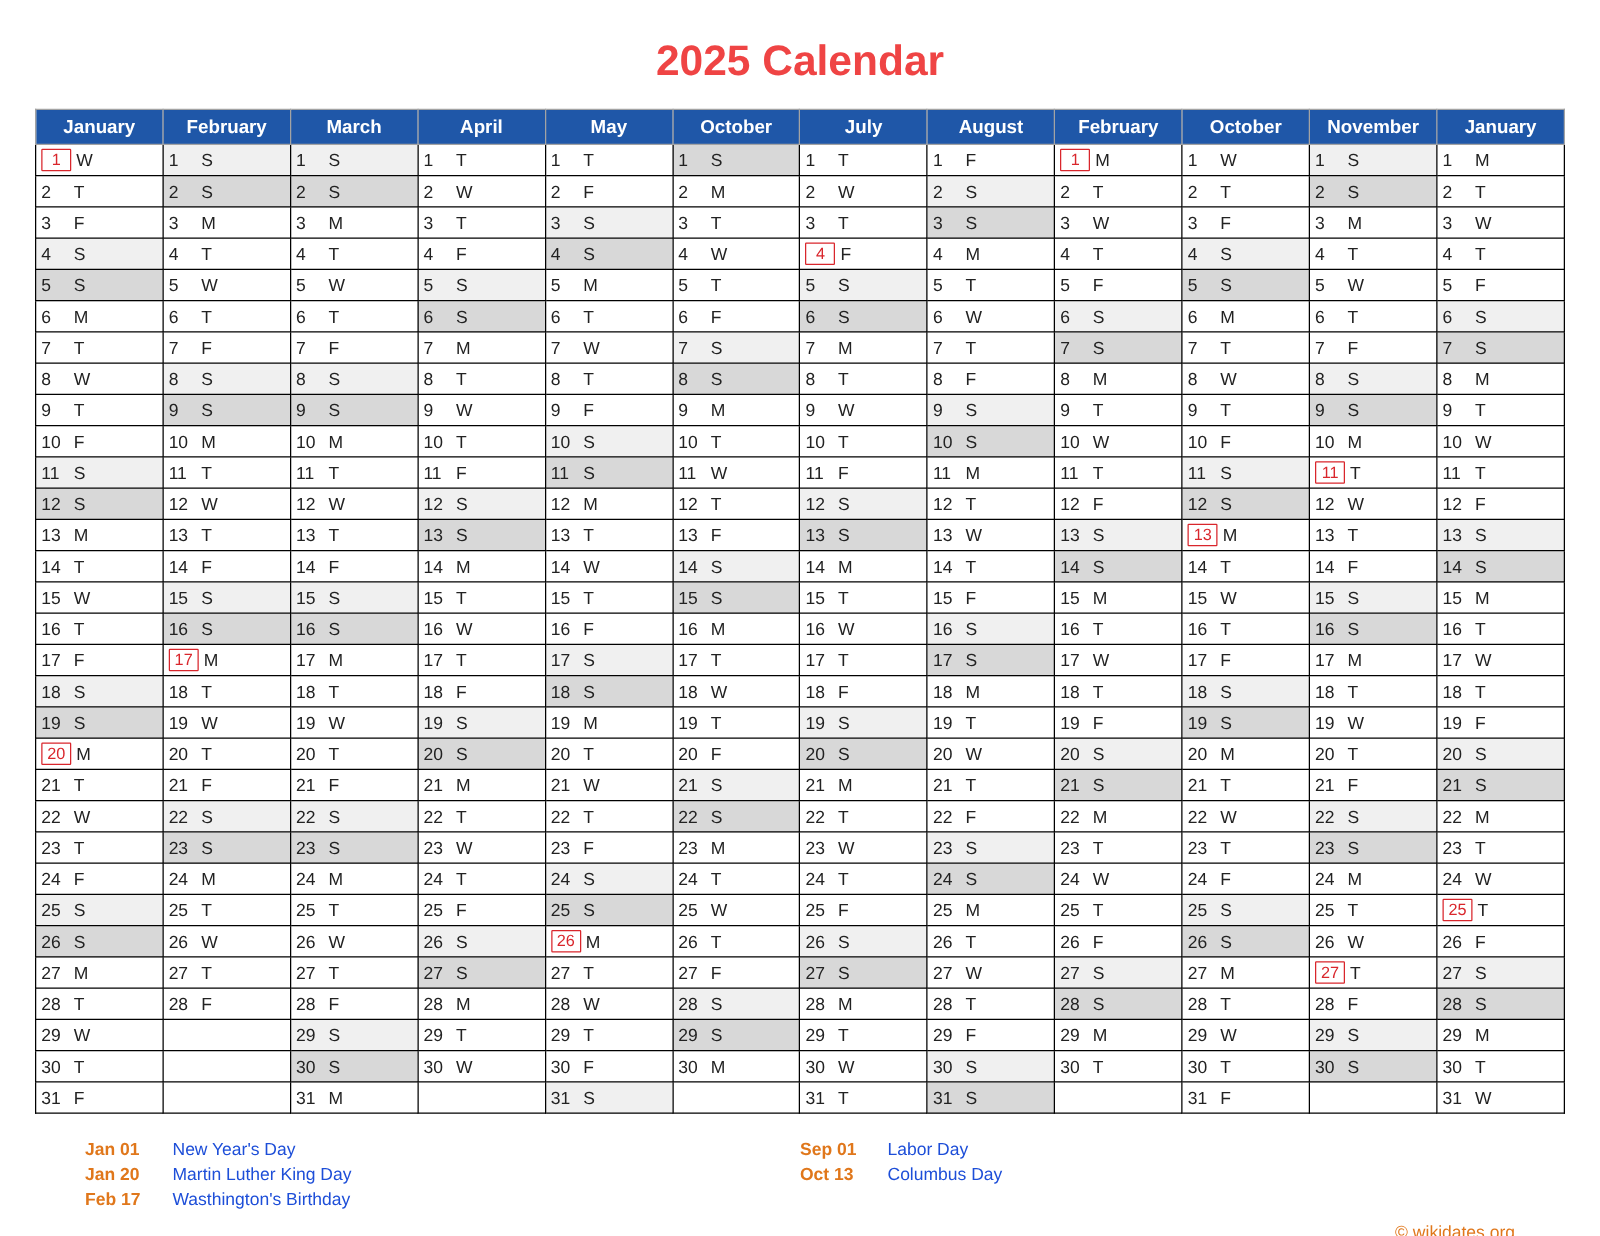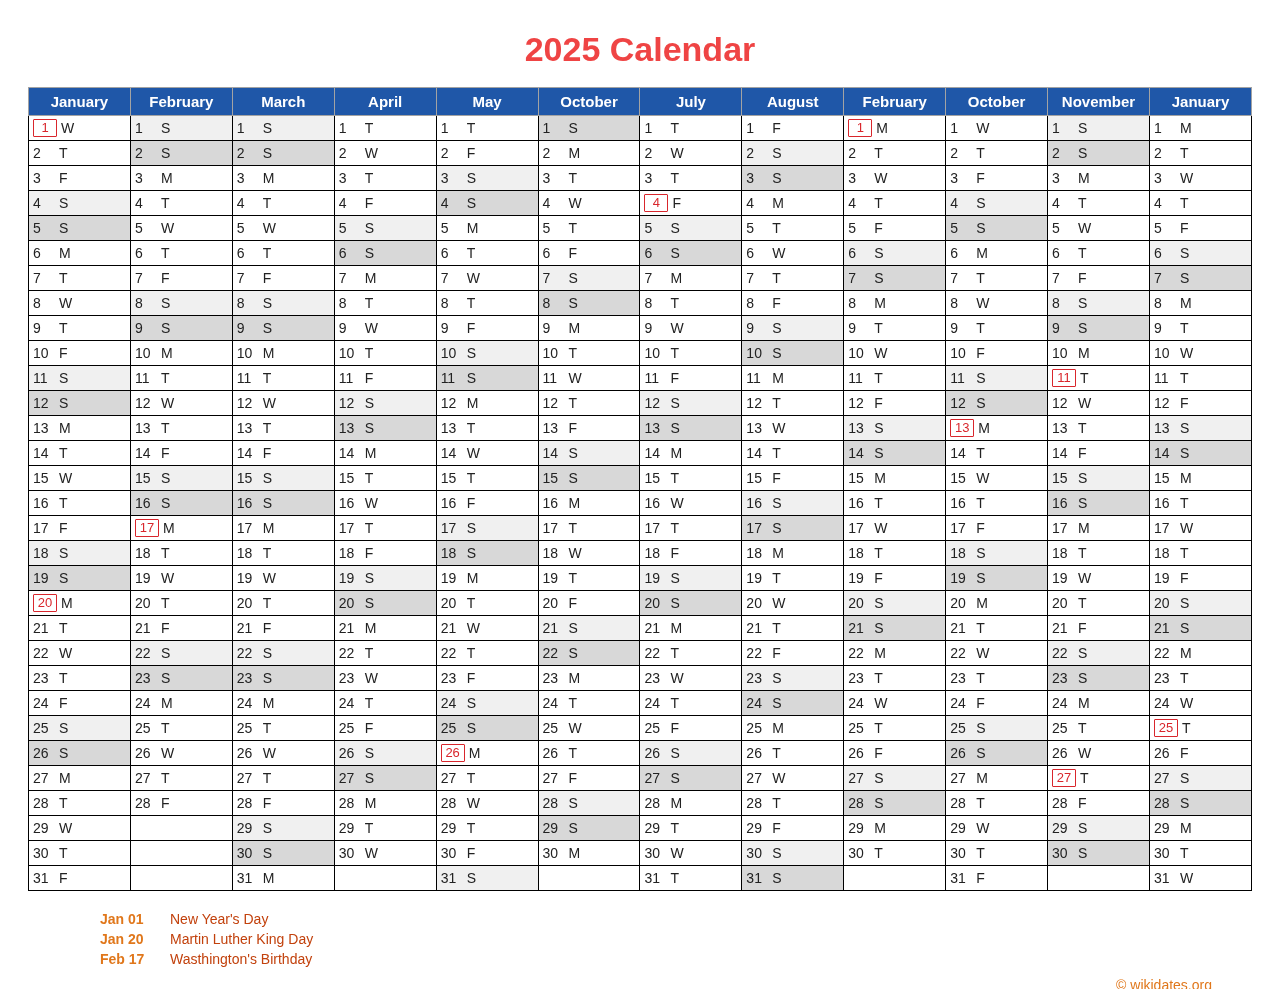--- a/index.html
+++ b/index.html
@@ -70,22 +70,22 @@
   }
   .footer-holidays {
     display: flex;
     justify-content: space-between;
     margin-top: 20px;
     padding: 0 40px;
     font-size: 14px;
   }
   .hcol { flex: 1; }
   .hrow { display: flex; margin-bottom: 4px; }
-  .hdate { color: #e0771b; font-weight: bold; min-width: 70px; margin-left: 32px; }
-  .hname { color: #c2410c; }
+  .hdate { color: #e0771b; font-weight: bold; min-width: 70px; }
+  .hname { color: #1d4ed8; }
   .credit {
     text-align: right;
     color: #e0771b;
     font-size: 14px;
     margin-top: 6px;
     padding-right: 40px;
   }
 </style>
 </head>
 <body>
@@ -2380,14 +2380,24 @@
       </div>
       <div class="hrow">
         <span class="hdate">Jan 20</span>
         <span class="hname">Martin Luther King Day</span>
       </div>
       <div class="hrow">
         <span class="hdate">Feb 17</span>
         <span class="hname">Wasthington's Birthday</span>
       </div>
     </div>
+    <div class="hcol">
+      <div class="hrow">
+        <span class="hdate">Sep 01</span>
+        <span class="hname">Labor Day</span>
+      </div>
+      <div class="hrow">
+        <span class="hdate">Oct 13</span>
+        <span class="hname">Columbus Day</span>
+      </div>
+    </div>
   </div>
 <div class="credit">© wikidates.org</div>
 
 </body></html>

